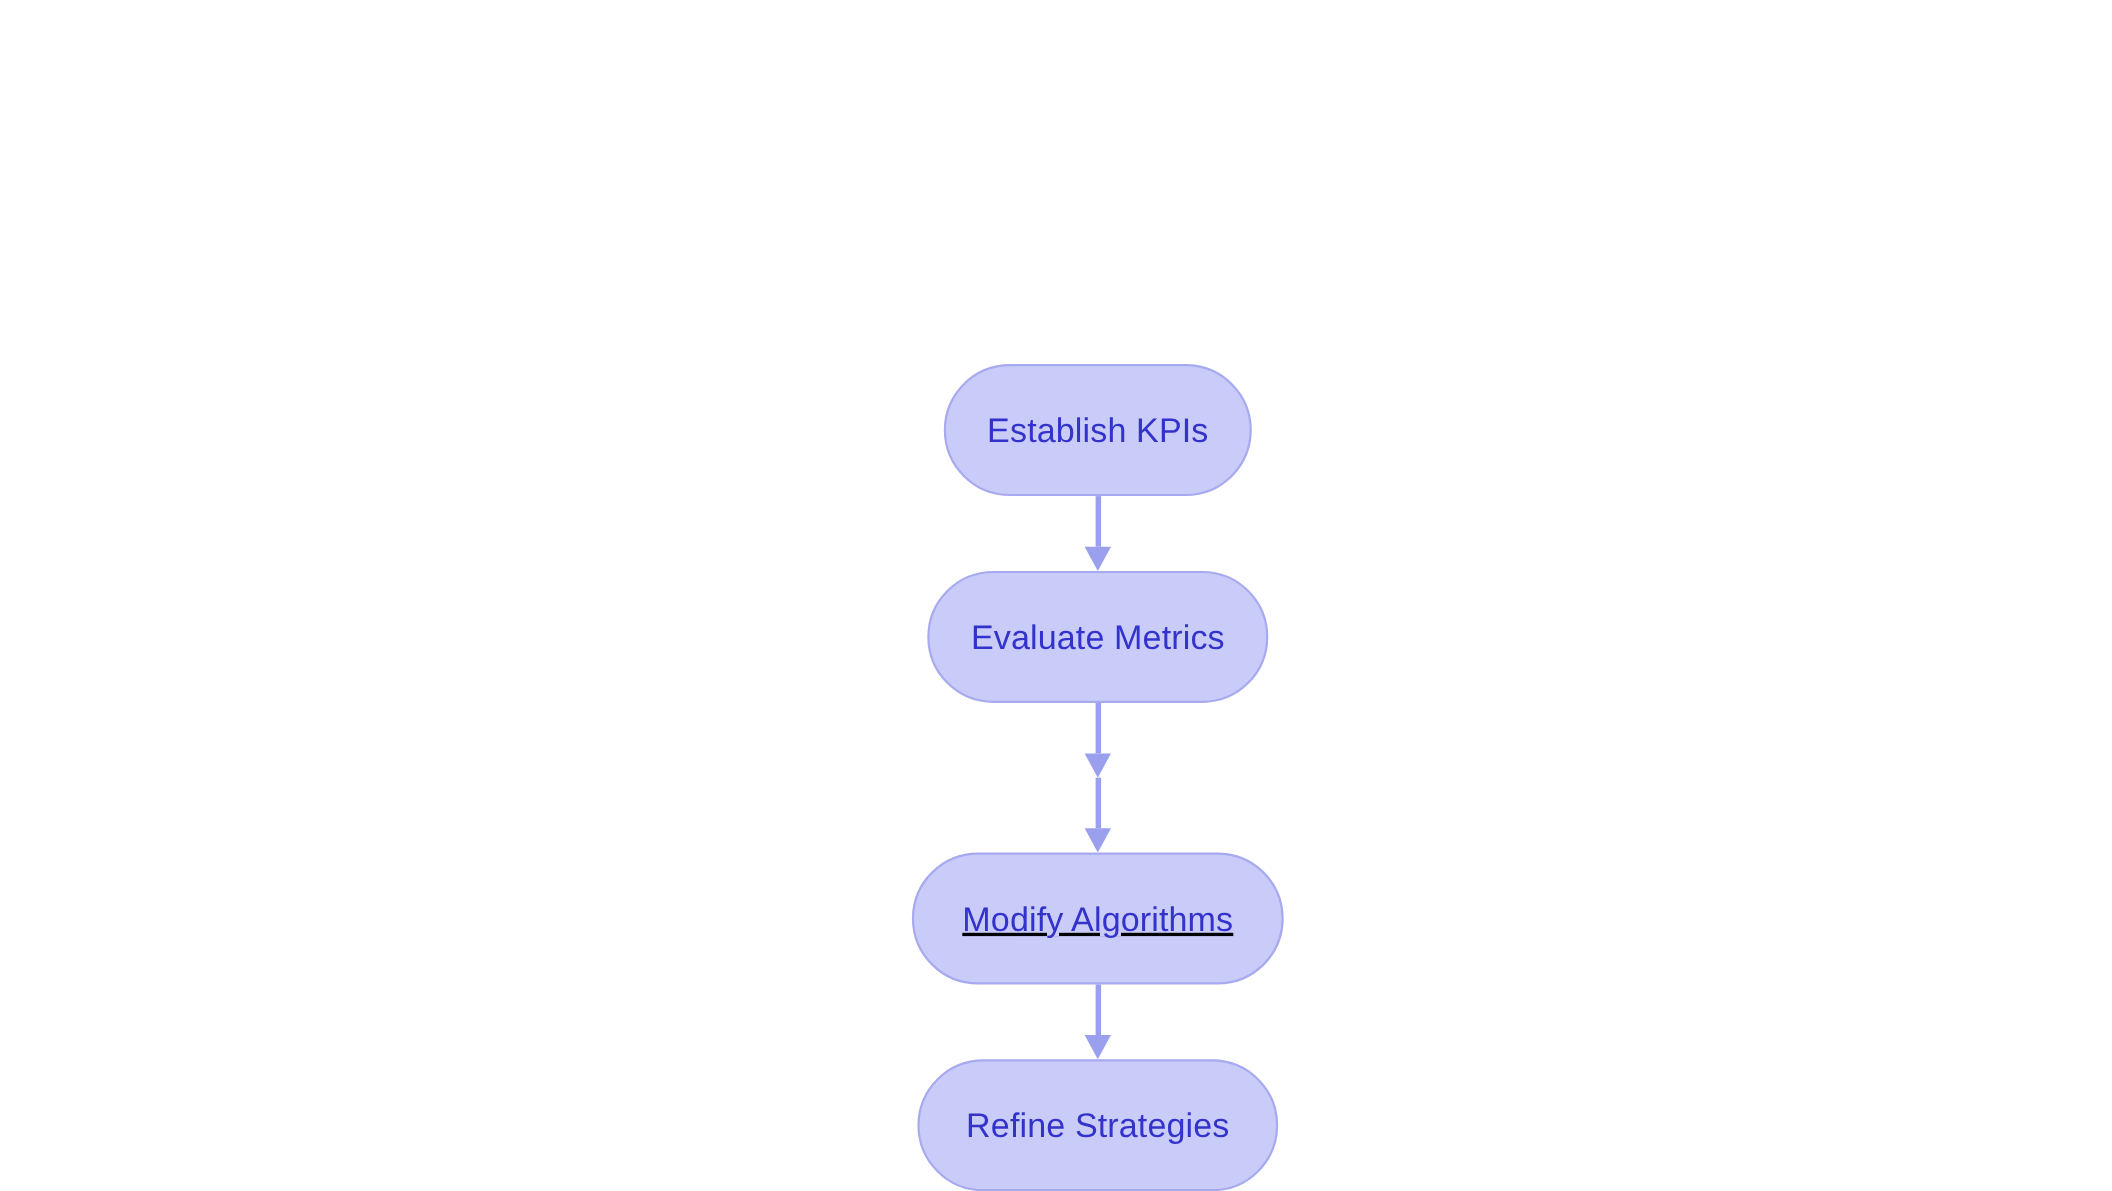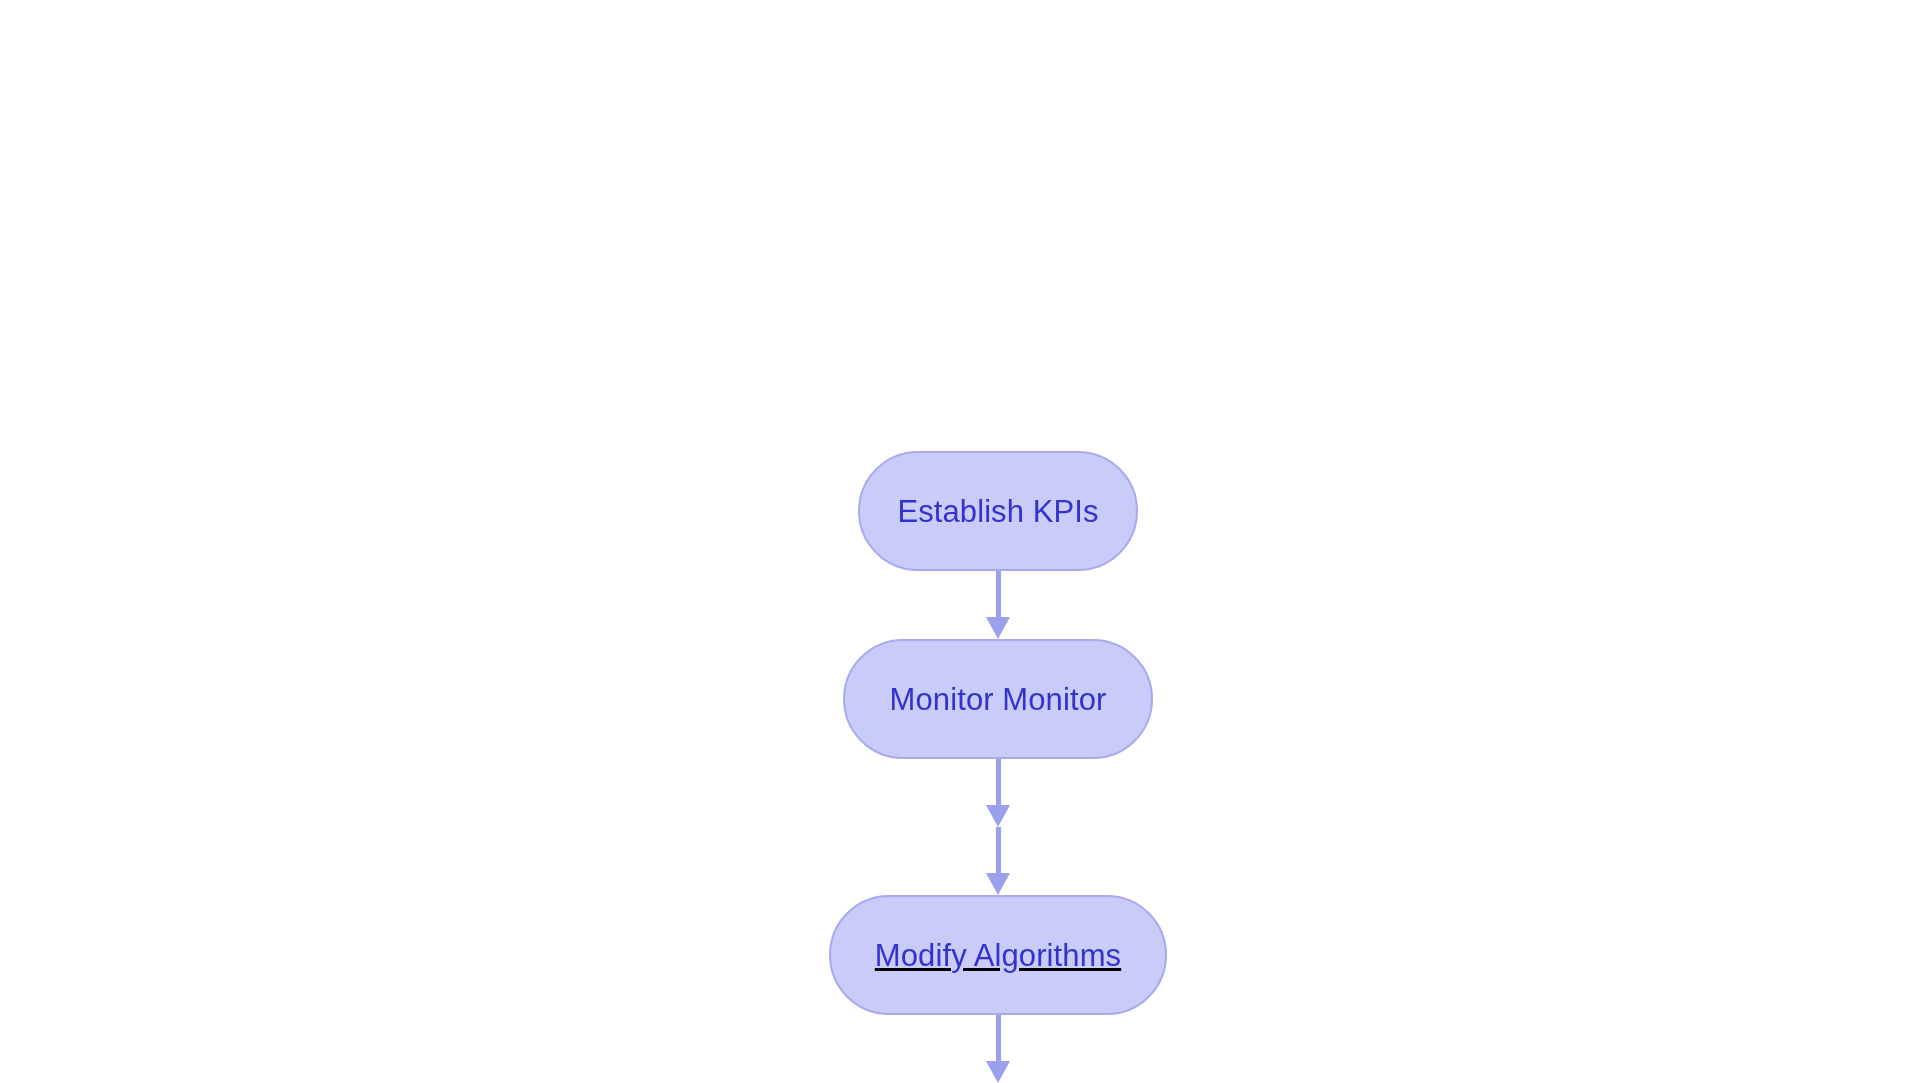--- a/index.html
+++ b/index.html
@@ -104,21 +104,21 @@
     <div class="node node-w1">
       <span class="node-label">Establish KPIs</span>
     </div>
 
     <div class="connector conn-1">
       <div class="connector-line"></div>
       <div class="connector-head"></div>
     </div>
 
     <div class="node node-w2">
-      <span class="node-label">Monitor Monitor</span>
+      <span class="node-label">Evaluate Metrics</span>
     </div>
 
     <div class="connector conn-2">
       <div class="connector-line"></div>
       <div class="connector-head"></div>
     </div>
 
 
     <div class="connector conn-3">
       <div class="connector-line"></div>
@@ -127,15 +127,18 @@
 
     <div class="node node-w4">
       <span class="node-label">Modify Algorithms</span>
     </div>
 
     <div class="connector conn-4">
       <div class="connector-line"></div>
       <div class="connector-head"></div>
     </div>
 
+    <div class="node node-w5">
+      <span class="node-label">Refine Strategies</span>
+    </div>
 
   </div>
 </div>
 
 </body></html>

